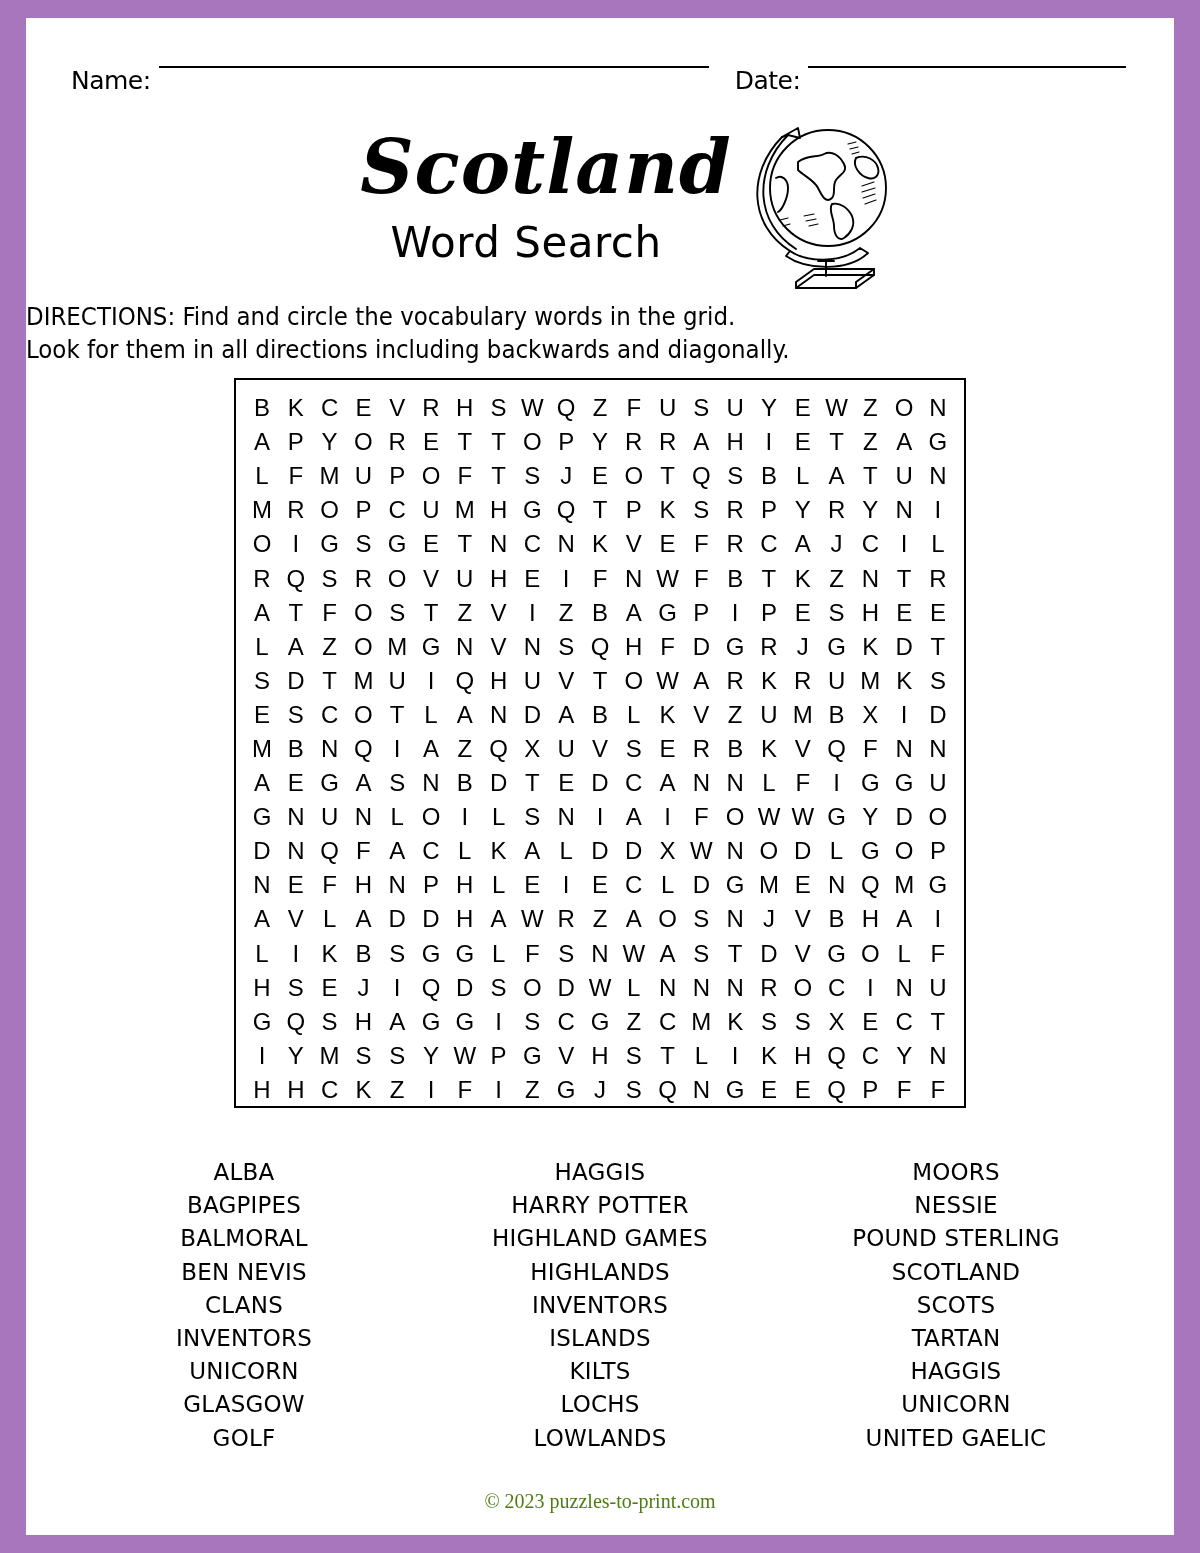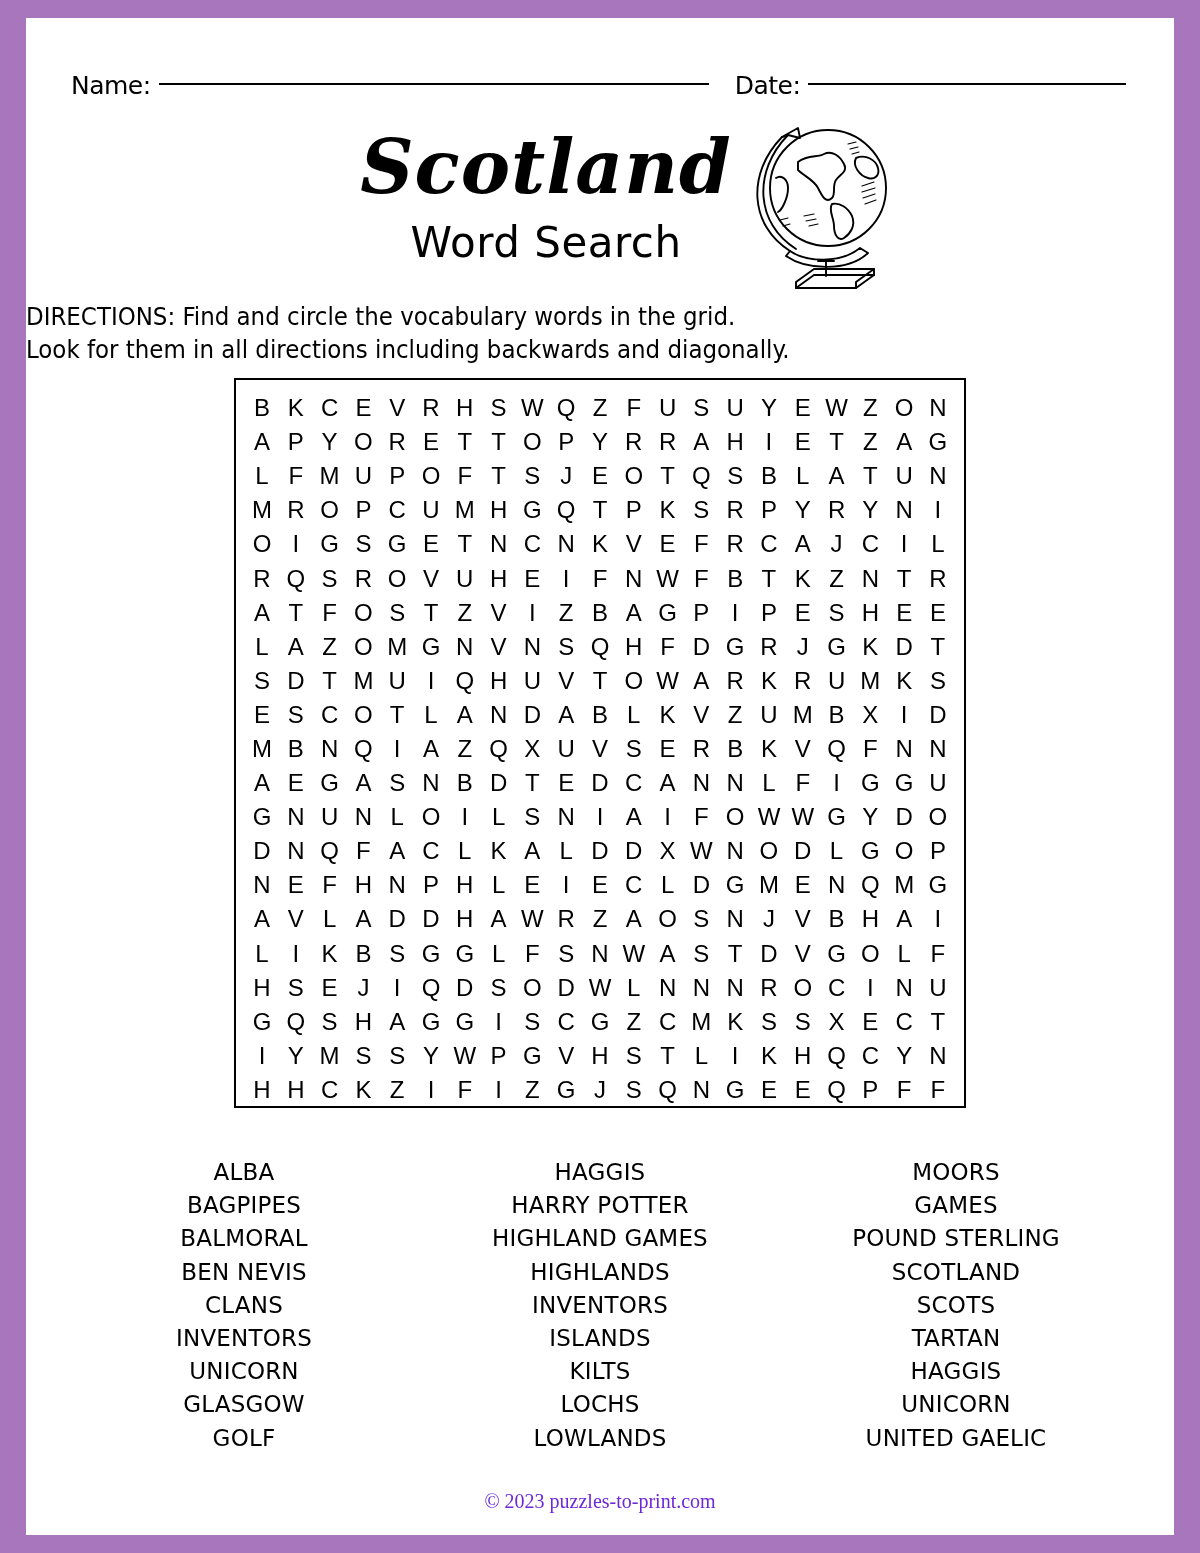--- a/index.html
+++ b/index.html
@@ -25,21 +25,21 @@
   }
 
   
   .nameline {
     position: absolute;
     left: 45px;
     top: 48px;
     width: 1060px;
     height: 40px;
     display: flex;
-    align-items: center;
+    align-items: flex-start;
   }
   .nd-label {
     font-family: "DejaVu Sans", sans-serif;
     font-size: 25px;
     letter-spacing: -0.5px;
     color: #000;
     white-space: nowrap;
     padding-bottom: 2px;
   }
   .nd-rule {
@@ -68,21 +68,21 @@
     font-family: "DejaVu Serif", serif;
     font-style: italic;
     font-weight: 700;
     font-size: 74px;
     line-height: 1;
     color: #000;
     letter-spacing: 1px;
   }
   .title-sub {
     position: absolute;
-    left: 320px;
+    left: 300px;
     top: 108px;
     width: 400px;
     text-align: center;
     font-family: "DejaVu Sans", sans-serif;
     font-size: 42px;
     line-height: 1;
     color: #000;
     letter-spacing: 0.5px;
   }
   .globe {
@@ -157,21 +157,21 @@
 
   
   .footer {
     position: absolute;
     left: 0;
     top: 1472px;
     width: 1148px;
     text-align: center;
     font-family: "Liberation Serif", serif;
     font-size: 20px;
-    color: #6d28d9;
+    color: #4d7c0f;
   }
 </style>
 </head>
 <body>
 
 <div class="page">
 
   <div class="nameline">
     <span class="nd-label">Name:</span>
     <span class="nd-rule name"></span>
@@ -725,21 +725,21 @@
         <div class="wl-item">HIGHLAND GAMES</div>
         <div class="wl-item">HIGHLANDS</div>
         <div class="wl-item">INVENTORS</div>
         <div class="wl-item">ISLANDS</div>
         <div class="wl-item">KILTS</div>
         <div class="wl-item">LOCHS</div>
         <div class="wl-item">LOWLANDS</div>
       </div>
       <div class="wl-col">
         <div class="wl-item">MOORS</div>
-        <div class="wl-item">GAMES</div>
+        <div class="wl-item">NESSIE</div>
         <div class="wl-item">POUND STERLING</div>
         <div class="wl-item">SCOTLAND</div>
         <div class="wl-item">SCOTS</div>
         <div class="wl-item">TARTAN</div>
         <div class="wl-item">HAGGIS</div>
         <div class="wl-item">UNICORN</div>
         <div class="wl-item">UNITED GAELIC</div>
       </div>
     </div>
 

